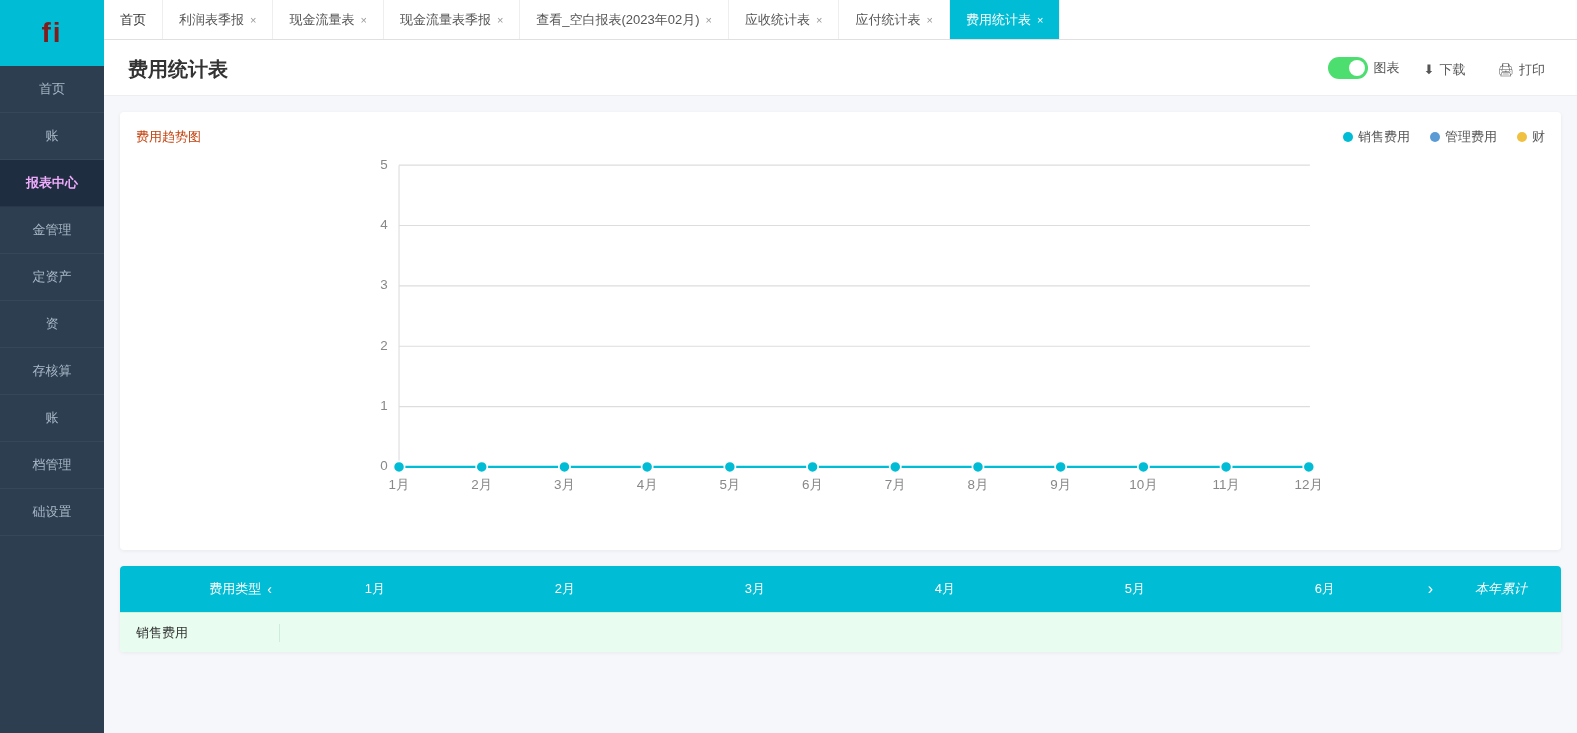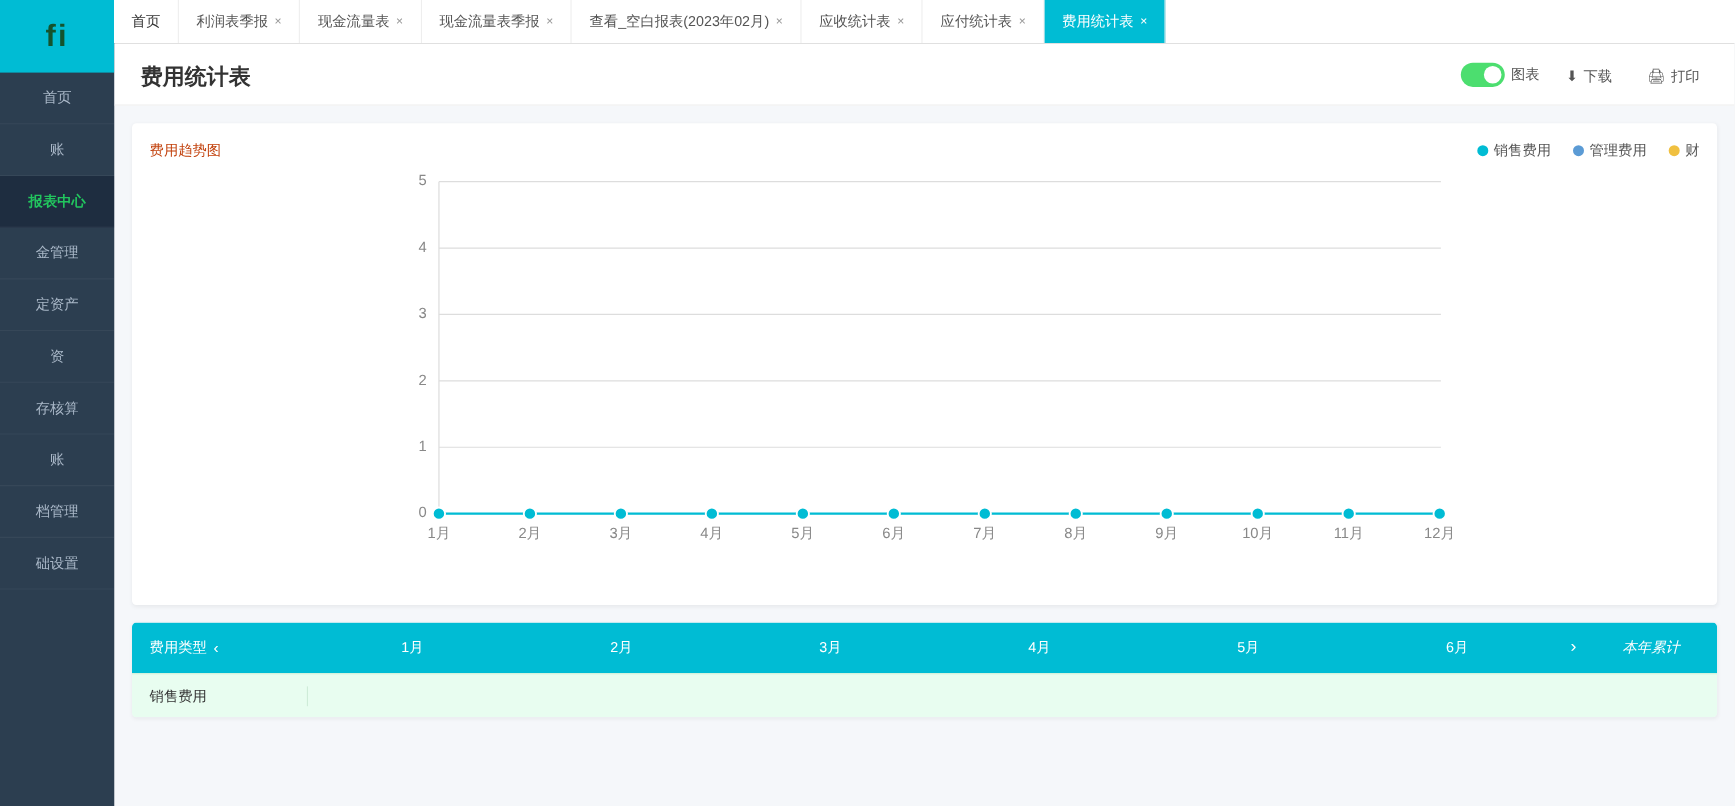--- a/index.html
+++ b/index.html
@@ -17,42 +17,42 @@
       overflow: hidden;
     }
     .sidebar-logo {
       background: #00bcd4;
       height: 66px;
       display: flex;
       align-items: center;
       justify-content: center;
       font-size: 28px;
       font-weight: bold;
-      color: #14532d;
+      color: #7f1d1d;
       letter-spacing: 2px;
     }
     .sidebar-scroll {
       overflow-y: auto;
       flex: 1;
     }
     .sidebar-item {
       padding: 14px 0;
       text-align: center;
       font-size: 13px;
       color: #aab8c8;
       cursor: pointer;
       border-bottom: 1px solid rgba(255,255,255,0.05);
     }
     .sidebar-item:hover, .sidebar-item.active {
       background: #1a2636;
       color: #fff;
     }
     .sidebar-item.active {
       background: #1e2d40;
-      color: #22c55e;
+      color: #f0abfc;
       font-weight: bold;
     }
 
     
     .main {
       flex: 1;
       display: flex;
       flex-direction: column;
       overflow: hidden;
     }
@@ -214,20 +214,21 @@
       display: flex;
       align-items: center;
       height: 46px;
     }
     .th-cell {
       flex: 1;
       text-align: center;
       font-size: 13px;
       font-weight: 500;
       padding: 0 8px;
+      justify-content: flex-end;
     }
     .th-cell.type-cell {
       flex: 0 0 160px;
       text-align: left;
       padding-left: 16px;
       display: flex;
       align-items: center;
       gap: 6px;
     }
     .th-arrow {

